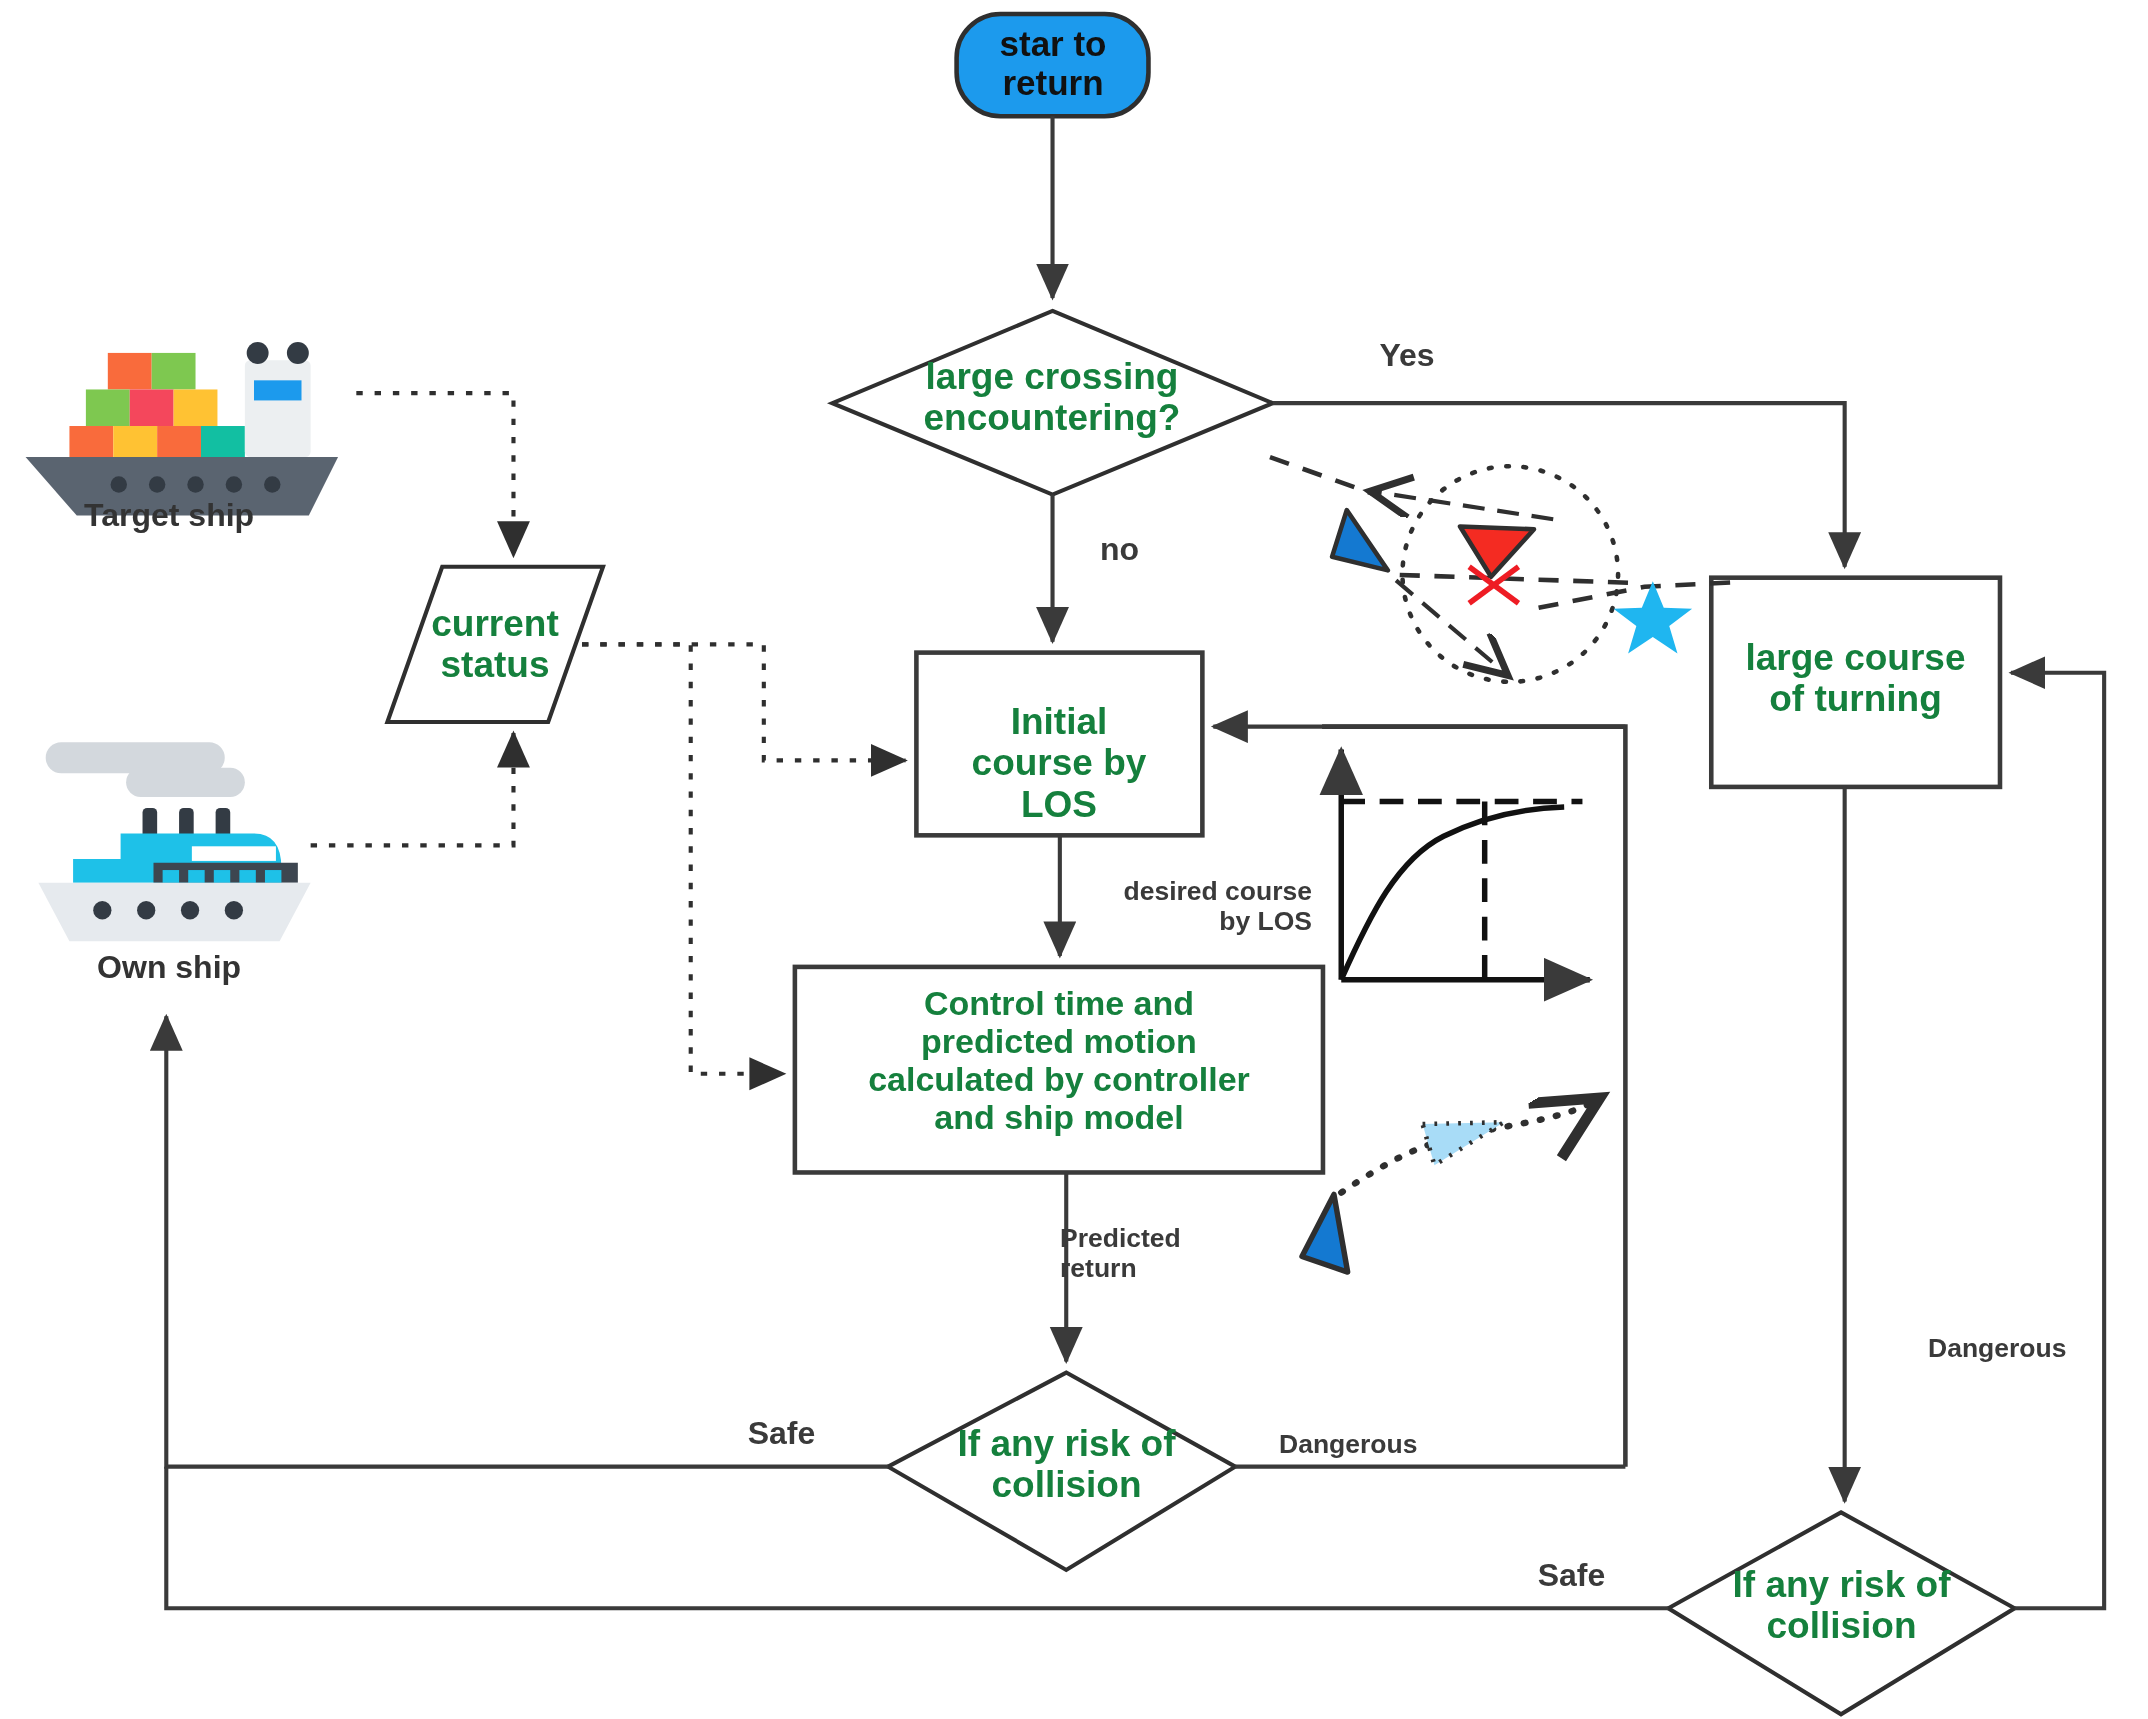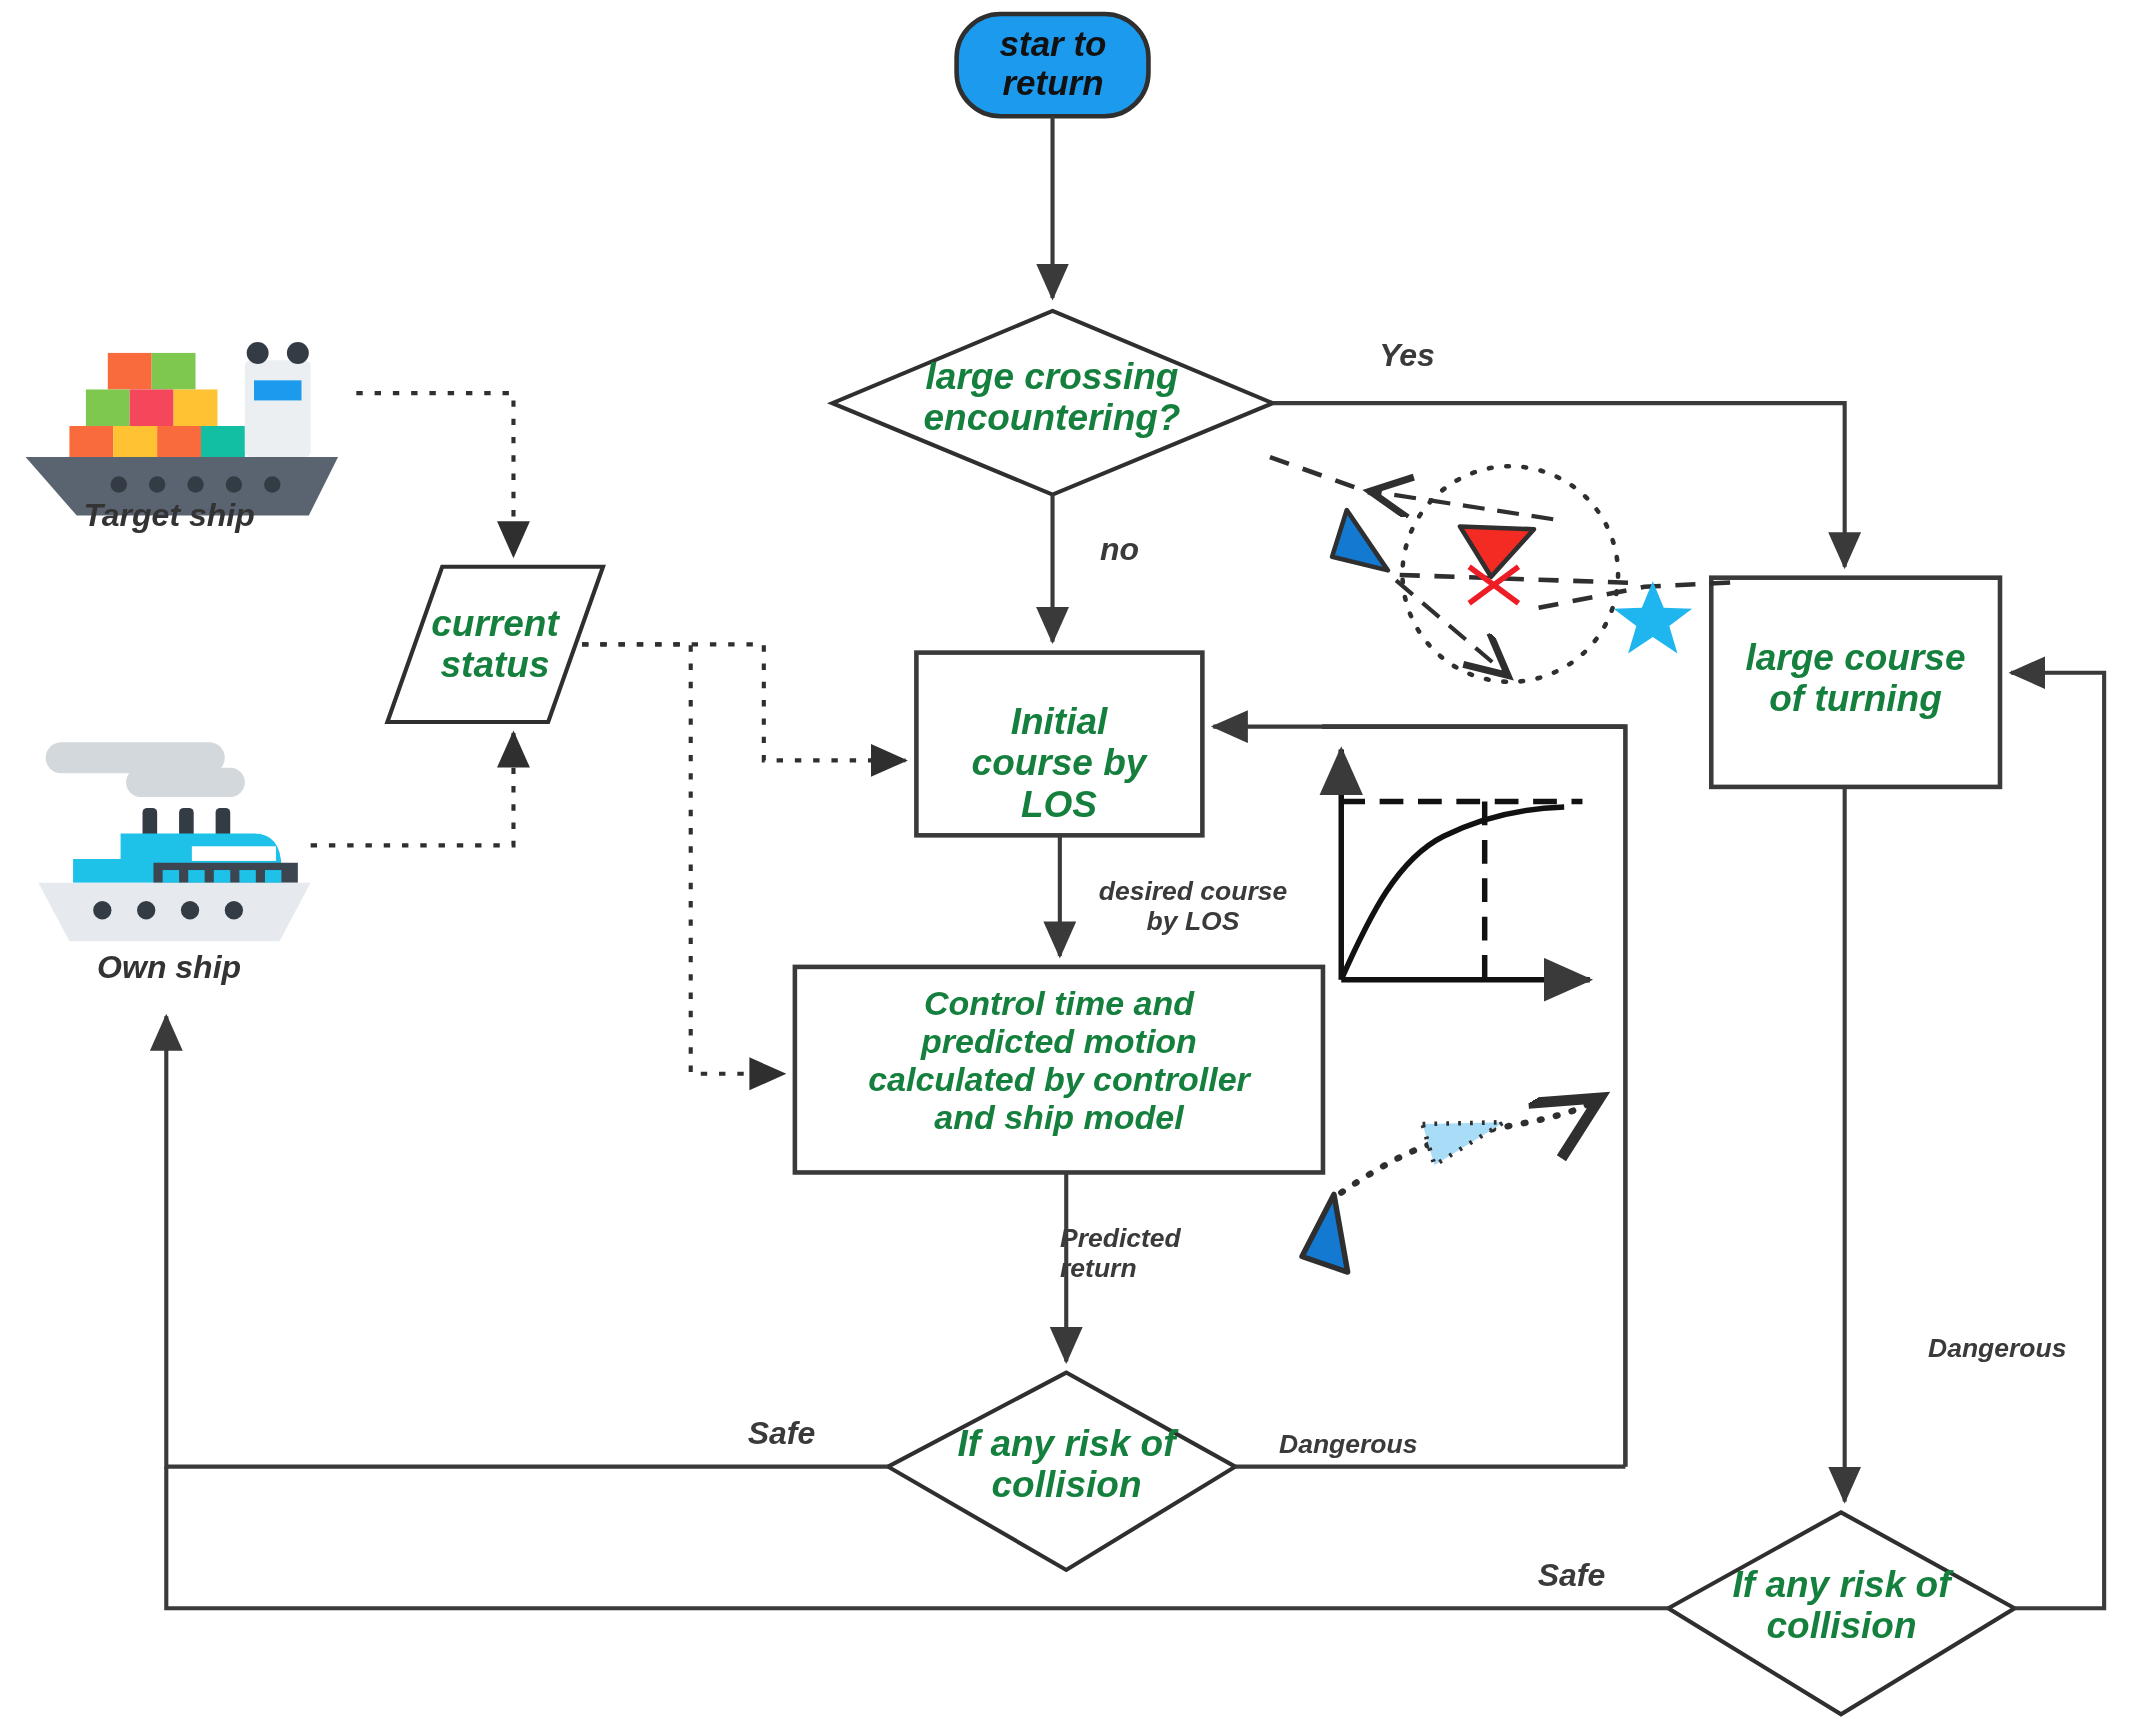--- a/index.html
+++ b/index.html
@@ -9,21 +9,20 @@
   }
   body {
     font-family: "Liberation Sans", sans-serif;
   }
   #root {
     position: relative;
     width: 2148px;
     height: 1720px;
     background: #ffffff;
     overflow: hidden;
-    font-style: italic;
   }
   #canvas {
     position: absolute;
     left: 0; top: 0;
     width: 2148px;
     height: 1720px;
   }
   .lbl {
     position: absolute;
     color: #15803d;
@@ -235,21 +234,21 @@
   <div class="lbl node-label" style="left:911px; top:1423px; width:311px;">If any risk of
 collision</div>
 
   <div class="lbl node-label" style="left:1686px; top:1564px; width:311px;">If any risk of
 collision</div>
 
   <div class="lbl edge-label" style="left:1352px; top:338px; width:110px;">Yes</div>
 
   <div class="lbl edge-label" style="left:1074px; top:532px; width:91px;">no</div>
 
-  <div class="lbl edge-label-sm" style="left:1074px; top:877px; width:238px; text-align:center;">desired course
+  <div class="lbl edge-label-sm" style="left:1074px; top:877px; width:238px; text-align:right;">desired course
 by LOS</div>
 
   <div class="lbl edge-label-sm" style="left:1060px; top:1224px; width:183px; text-align:left;">Predicted
 return</div>
 
   <div class="lbl edge-label" style="left:722px; top:1416px; width:119px;">Safe</div>
 
   <div class="lbl edge-label-sm" style="left:1279px; top:1430px; width:210px; text-align:left;">Dangerous</div>
 
   <div class="lbl edge-label-sm" style="left:1928px; top:1334px; width:210px; text-align:left;">Dangerous</div>

